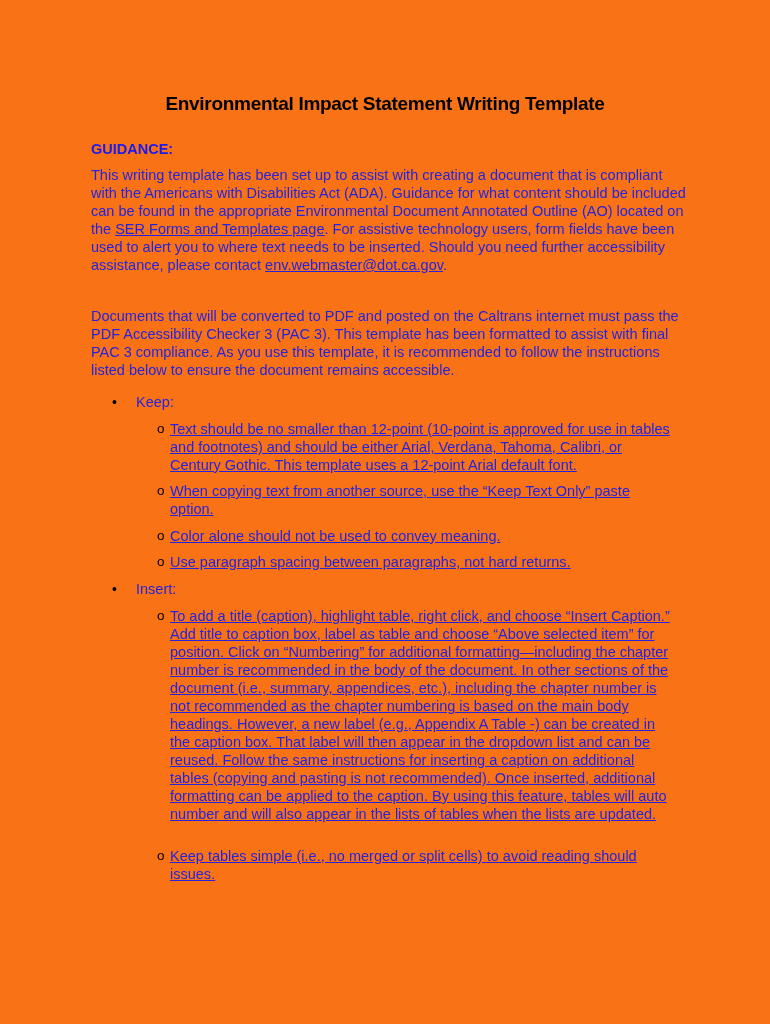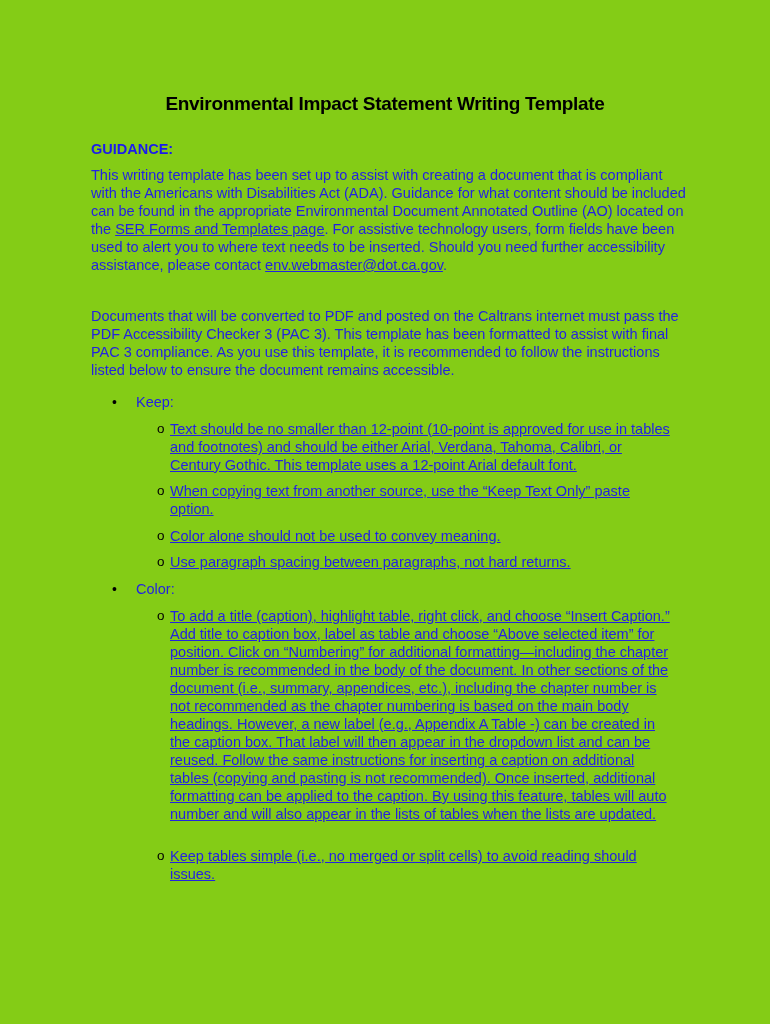--- a/index.html
+++ b/index.html
@@ -1,18 +1,18 @@
 <!DOCTYPE html>
 <html><head>
 <meta charset="utf-8">
 <style>
   html, body { margin: 0; padding: 0; background: #ffffff; }
   body { width: 770px; height: 1024px; position: relative; overflow: hidden;
          font-family: "Liberation Sans", sans-serif; }
-  .page { position: absolute; left: 0; top: 0; width: 770px; height: 1024px; background: #84cc16; }
+  .page { position: absolute; left: 0; top: 0; width: 770px; height: 1024px; background: #f97316; }
   .title { position: absolute; left: 0; width: 770px; top: 93px; text-align: center;
            font-size: 19px; font-weight: bold; color: #000; letter-spacing: -0.3px; }
   .guidance { position: absolute; left: 91px; top: 141px; font-size: 14.5px; font-weight: bold; color: #1a1aee; text-align: right; }
   .para { position: absolute; left: 91px; width: 600px; font-size: 14.5px; line-height: 18px; color: #2323e0; }
   .p1 { top: 166px; }
   .p2 { top: 307px; }
   .link { color: #2323e0; text-decoration: underline; }
   .lvl1 { position: absolute; left: 0; font-size: 14.5px; line-height: 18px; }
   .bullet { position: absolute; left: 112px; color: #000; font-size: 14px; }
   .lvl1 .label { position: absolute; left: 136px; color: #2323e0; white-space: nowrap; }
@@ -50,21 +50,21 @@
     <span class="o">o</span>
     <span class="txt">Color alone should not be used to convey meaning.</span>
   </div>
   <div class="lvl2" style="top:553px;">
     <span class="o">o</span>
     <span class="txt">Use paragraph spacing between paragraphs, not hard returns.</span>
   </div>
 
   <div class="lvl1" style="top:580px;">
     <span class="bullet">•</span>
-    <span class="label">Color:</span>
+    <span class="label">Insert:</span>
   </div>
 
   <div class="lvl2" style="top:607px;">
     <span class="o">o</span>
     <span class="txt">To add a title (caption), highlight table, right click, and choose “Insert Caption.” Add title to caption box, label as table and choose “Above selected item” for position. Click on “Numbering” for additional formatting—including the chapter number is recommended in the body of the document. In other sections of the document (i.e., summary, appendices, etc.), including the chapter number is not recommended as the chapter numbering is based on the main body headings. However, a new label (e.g., Appendix A Table -) can be created in the caption box. That label will then appear in the dropdown list and can be reused. Follow the same instructions for inserting a caption on additional tables (copying and pasting is not recommended). Once inserted, additional formatting can be applied to the caption. By using this feature, tables will auto number and will also appear in the lists of tables when the lists are updated.</span>
   </div>
   <div class="lvl2" style="top:847px;">
     <span class="o">o</span>
     <span class="txt">Keep tables simple (i.e., no merged or split cells) to avoid reading should issues.</span>
   </div>

